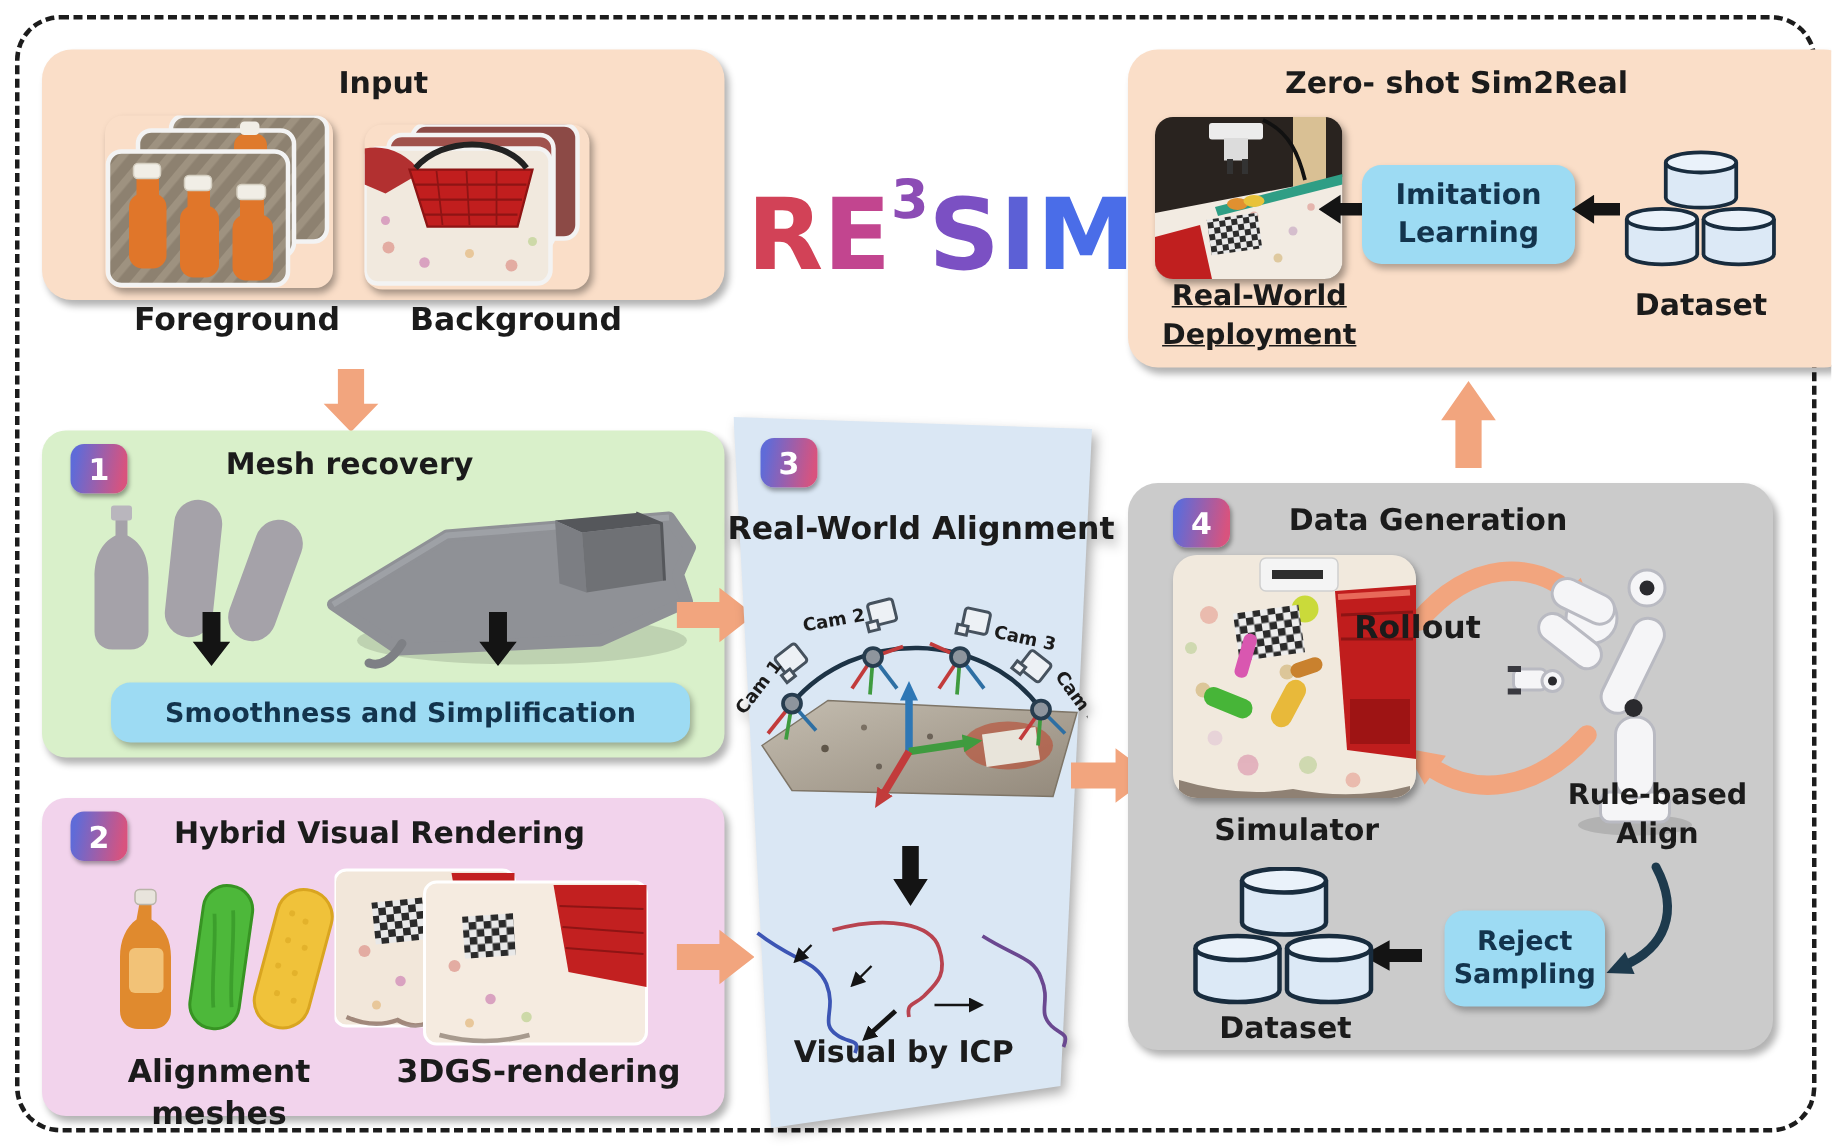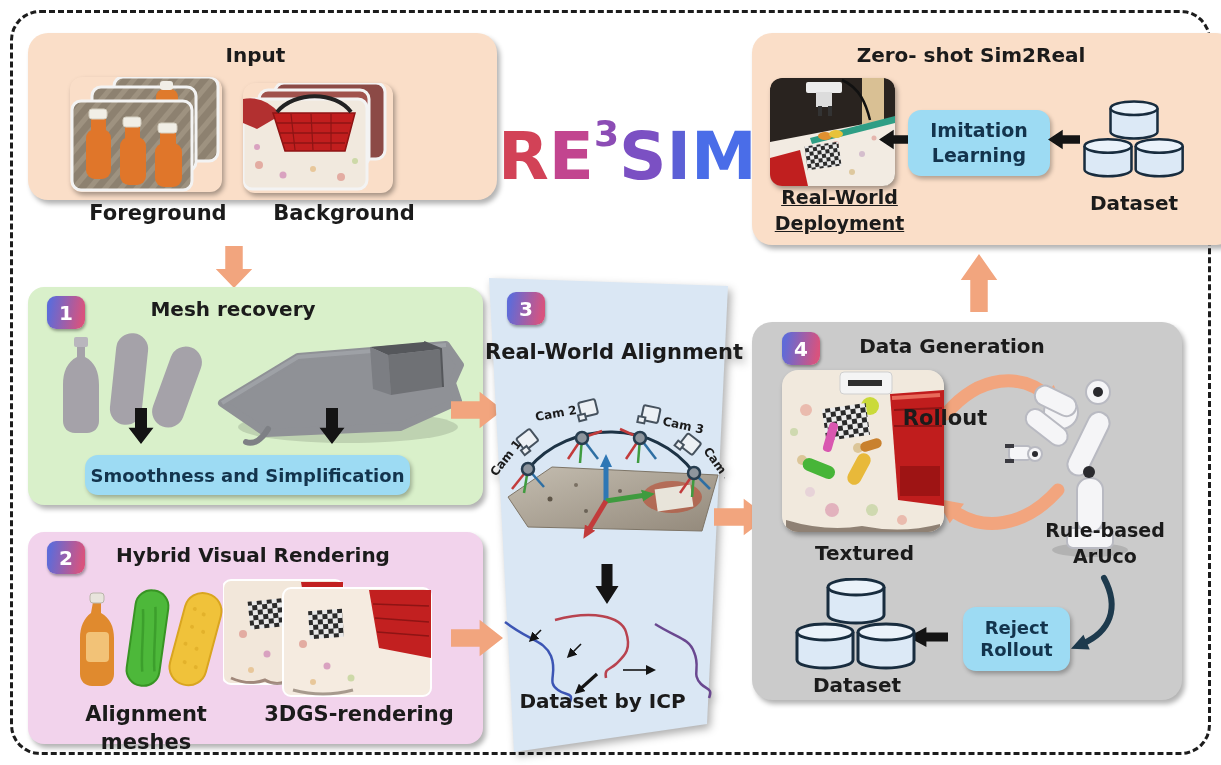--- a/index.html
+++ b/index.html
@@ -47,21 +47,21 @@
 
   <div id="logo">
     <span class="lp lp0">R</span>
     <span class="lp lp1">E</span>
     <span class="lp lsup lp2">3</span>
     <span class="lp lp3">S</span>
     <span class="lp lp4">I</span>
     <span class="lp lp5">M</span>
   </div>
 
-  <section class="panel peach" style="left:28px;top:33px;width:455px;height:167px;padding-left:14px;">
+  <section class="panel peach" style="left:28px;top:33px;width:455px;height:167px;">
     <div class="ptitle" style="left:0;top:10px;width:455px;">Input</div>
 
     <svg class="photo" style="left:42px;top:44px;" width="152" height="115" viewBox="0 0 152 115">
       <defs>
         <pattern id="card" width="12" height="12" patternUnits="userSpaceOnUse" patternTransform="rotate(40)">
           <rect width="12" height="12" fill="#8d8170"></rect>
             <rect width="5" height="12" fill="#9e9280"></rect>
         </pattern>
       </defs>
       <rect x="44" y="0" width="104" height="84" rx="9" fill="url(#card)" stroke="#f3f3f3" stroke-width="3"></rect>
@@ -129,21 +129,21 @@
         <path d="M162,40 L216,35 L233,42 L180,48 Z" fill="#55575b"></path>
         <path d="M162,40 L180,48 L183,88 L165,82 Z" fill="#7c7e83"></path>
         <path d="M180,48 L233,42 L235,80 L183,88 Z" fill="#6f7175"></path>
         <path d="M216,35 L233,42 L235,80" fill="none" stroke="#55575b" stroke-width="2"></path>
       </g>
     </svg>
 
     <div class="ar ar-down ar-black" style="left:100px;top:121px;width:26px;height:36px;"></div>
     <div class="ar ar-down ar-black" style="left:291px;top:121px;width:26px;height:36px;"></div>
 
-    <div class="bluebox" style="left:57px;top:168px;width:325px;height:40px;font-size:18px;">Smoothness and Simplification</div>
+    <div class="bluebox" style="left:46px;top:168px;width:386px;height:40px;font-size:18px;">Smoothness and Simplification</div>
   </section>
 
   <div class="ar ar-right" style="left:451px;top:391px;width:52px;height:38px;"></div>
 
   <section class="panel pink" style="left:28px;top:532px;width:455px;height:212px;border-radius:16px;">
     <div class="badge" style="left:19px;top:9px;">2</div>
     <div class="ptitle" style="left:60px;top:11px;width:330px;">Hybrid Visual Rendering</div>
 
     <svg style="position:absolute;left:45px;top:48px;" width="155" height="115" viewBox="0 0 155 115">
       <g>
@@ -299,21 +299,21 @@
       </defs>
       <path d="M58,12 C95,2 124,8 129,24 C135,42 127,48 119,56 C113,62 107,60 109,70" stroke="#b8434f" stroke-width="2.5" fill="none"></path>
       <path d="M8,14 C34,34 47,32 54,48 C61,66 49,74 61,82 C69,88 77,84 73,94" stroke="#3c55b4" stroke-width="2.5" fill="none"></path>
       <line x1="44" y1="22" x2="34" y2="32" stroke="#141414" stroke-width="1.6" marker-end="url(#bk)"></line>
       <line x1="84" y1="36" x2="72" y2="48" stroke="#141414" stroke-width="1.6" marker-end="url(#bk)"></line>
       <line x1="100" y1="66" x2="80" y2="84" stroke="#141414" stroke-width="3.2" marker-end="url(#bk)"></line>
       <line x1="126" y1="62" x2="156" y2="62" stroke="#141414" stroke-width="1.6" marker-end="url(#bk)"></line>
       <path d="M158,16 C180,30 192,30 197,44 C204,60 194,66 204,76 C210,82 216,80 212,90" stroke="#6a4890" stroke-width="2.5" fill="none"></path>
     </svg>
 
-    <div class="lbl" style="left:0;top:412px;width:235px;font-size:20px;">Dataset by ICP</div>
+    <div class="lbl" style="left:0;top:412px;width:235px;font-size:20px;">Visual by ICP</div>
   </div>
 
   <div class="ar ar-right" style="left:714px;top:498px;width:54px;height:38px;"></div>
 
   <section class="panel gray" style="left:752px;top:322px;width:430px;height:378px;">
     <svg style="position:absolute;left:0;top:0;" width="430" height="378" viewBox="0 0 430 378">
       <defs>
         <marker id="sal" orient="auto" markerUnits="userSpaceOnUse" markerWidth="30" markerHeight="30" refX="8" refY="15">
           <path d="M2,3 L27,15 L2,27 Z" fill="#f2a57e"></path>
         </marker>
@@ -359,21 +359,21 @@
         <rect x="58" y="2" width="52" height="22" rx="4" fill="#f4f4f4" stroke="#cfcfcf"></rect>
         <rect x="66" y="10" width="34" height="6" fill="#2e2e2e"></rect>
         <circle cx="88" cy="36" r="9" fill="#cada3a"></circle>
       </g>
       <rect x="42" y="36" width="44" height="32" fill="url(#chk2)" transform="rotate(-8 64 52)"></rect>
       <rect x="44" y="52" width="9" height="30" rx="4" fill="#d957b0" transform="rotate(16 48 67)"></rect>
       <rect x="20" y="92" width="34" height="13" rx="6.5" fill="#47b538" transform="rotate(22 37 98)"></rect>
       <rect x="70" y="82" width="14" height="34" rx="7" fill="#e8b93a" transform="rotate(28 77 99)"></rect>
       <rect x="78" y="70" width="22" height="10" rx="5" fill="#c9812e" transform="rotate(-18 89 75)"></rect>
     </svg>
-    <div class="lbl" style="left:40px;top:218px;width:145px;font-size:20px;">Textured</div>
+    <div class="lbl" style="left:40px;top:218px;width:145px;font-size:20px;">Simulator</div>
 
     <div class="lbl" style="left:138px;top:82px;width:110px;font-size:21px;">Rollout</div>
 
     <svg style="position:absolute;left:253px;top:38px;" width="135" height="200" viewBox="0 0 135 200">
       <ellipse cx="85" cy="190" rx="38" ry="7" fill="#000" opacity=".12"></ellipse>
       <g fill="#f5f5f7" stroke="#b9bac2" stroke-width="2">
         <rect x="62" y="168" width="46" height="20" rx="6"></rect>
         <rect x="72" y="118" width="26" height="54" rx="12"></rect>
         <rect x="60" y="52" width="22" height="68" rx="11" transform="rotate(26 82 112)"></rect>
         <circle cx="56" cy="52" r="17"></circle>
@@ -385,23 +385,23 @@
       <circle cx="84" cy="112" r="6" fill="#2a2a2e"></circle>
       <circle cx="93" cy="32" r="5" fill="#2a2a2e"></circle>
       <circle cx="30" cy="94" r="7" fill="#f5f5f7" stroke="#b9bac2" stroke-width="2"></circle>
       <circle cx="30" cy="94" r="3" fill="#2a2a2e"></circle>
       <g fill="#3a3a40">
         <rect x="0" y="84" width="9" height="4"></rect>
           <rect x="0" y="99" width="9" height="4"></rect>
       </g>
     </svg>
 
-    <div class="lbl" style="left:283px;top:196px;width:140px;">Rule-based ArUco</div>
-
-    <div class="bluebox" style="left:211px;top:285px;width:107px;height:64px;font-size:18px;line-height:1.25;">Reject Rollout</div>
+    <div class="lbl" style="left:283px;top:196px;width:140px;">Rule-based Align</div>
+
+    <div class="bluebox" style="left:211px;top:285px;width:107px;height:64px;font-size:18px;line-height:1.25;">Reject Sampling</div>
 
     <div class="ar ar-left ar-black" style="left:156px;top:304px;width:40px;height:22px;"></div>
 
     <svg style="position:absolute;left:42px;top:256px;" width="124" height="96" viewBox="0 0 124 96">
       <defs>
         <g id="cylA">
           <path d="M0,8 v28 a28,8 0 0 0 56,0 v-28" fill="#dce9f6" stroke="#182c3e" stroke-width="3"></path>
           <ellipse cx="28" cy="8" rx="28" ry="8" fill="#eaf2fa" stroke="#182c3e" stroke-width="3"></ellipse>
         </g>
       </defs>

